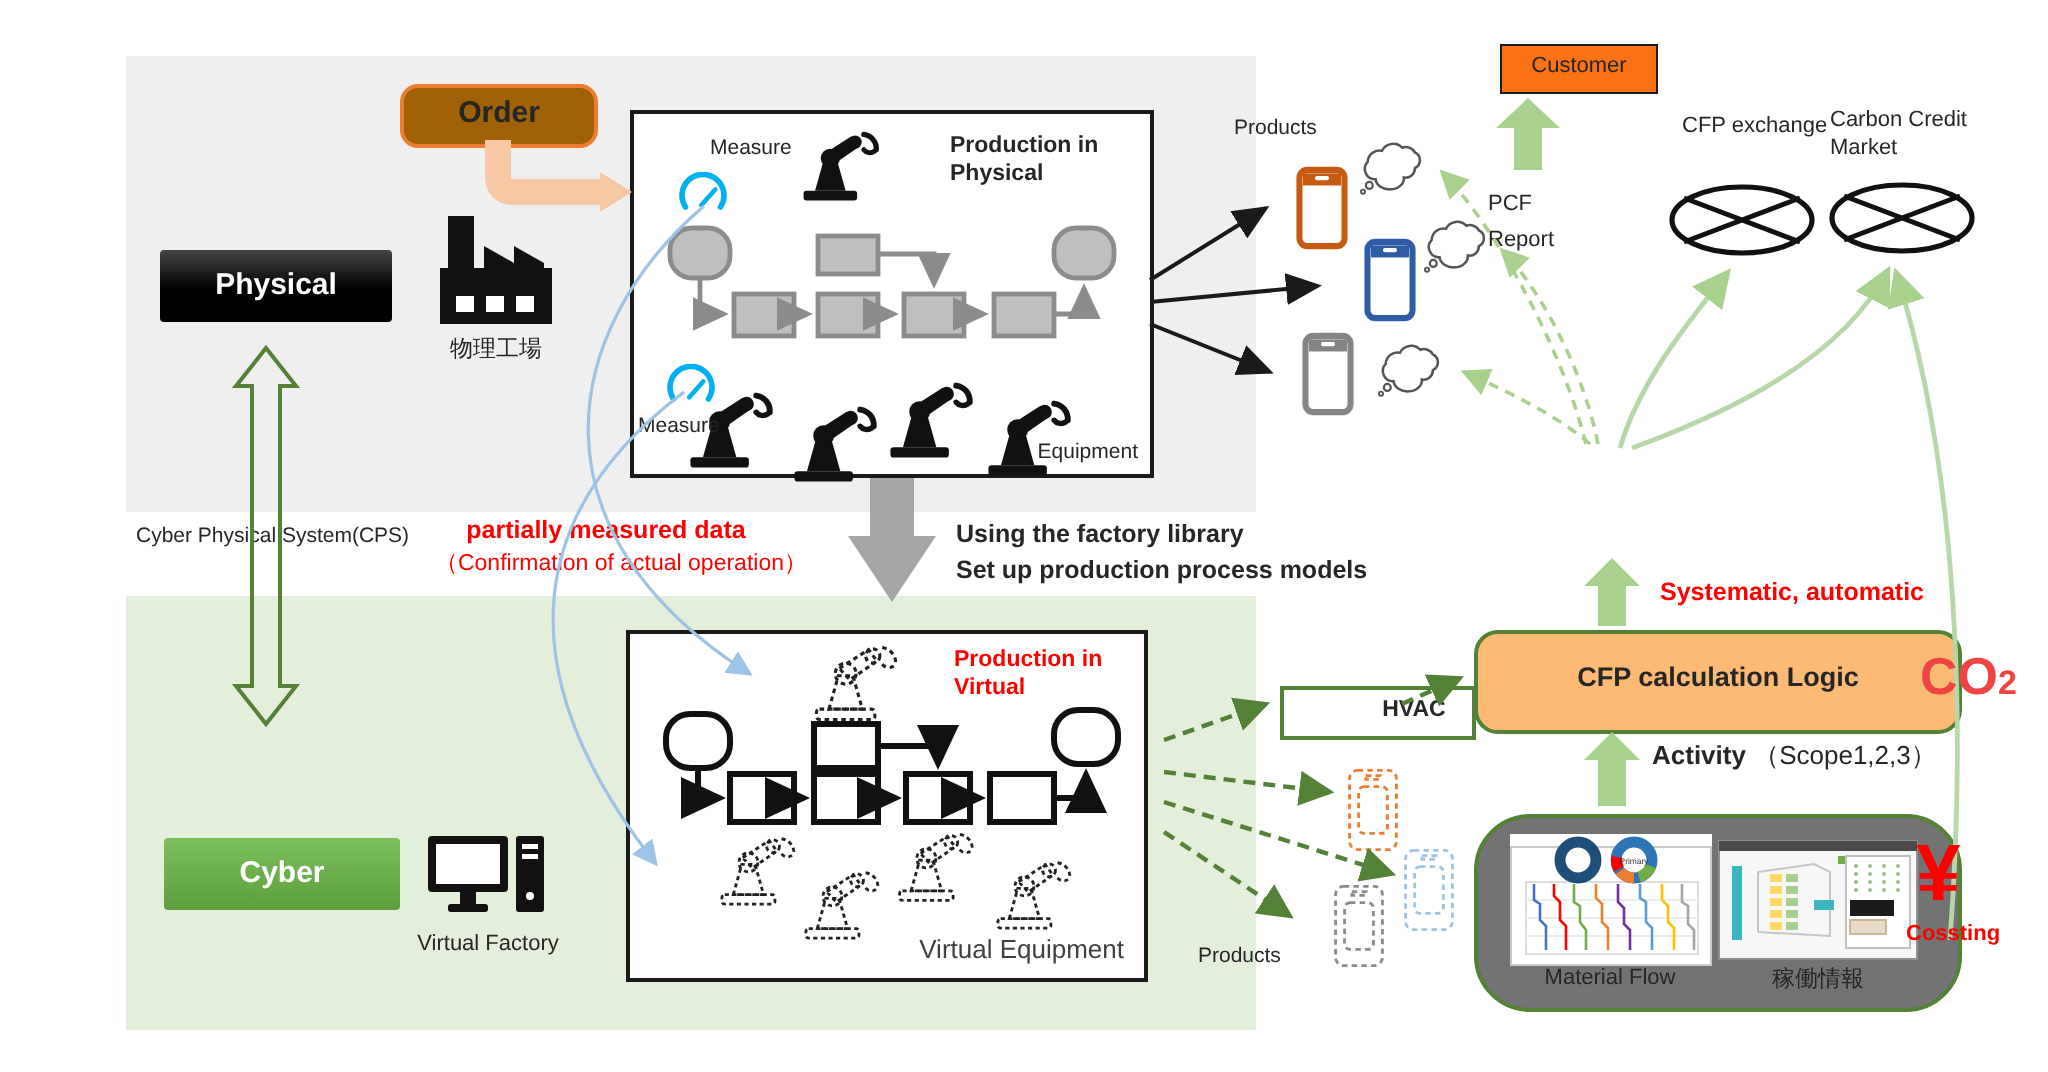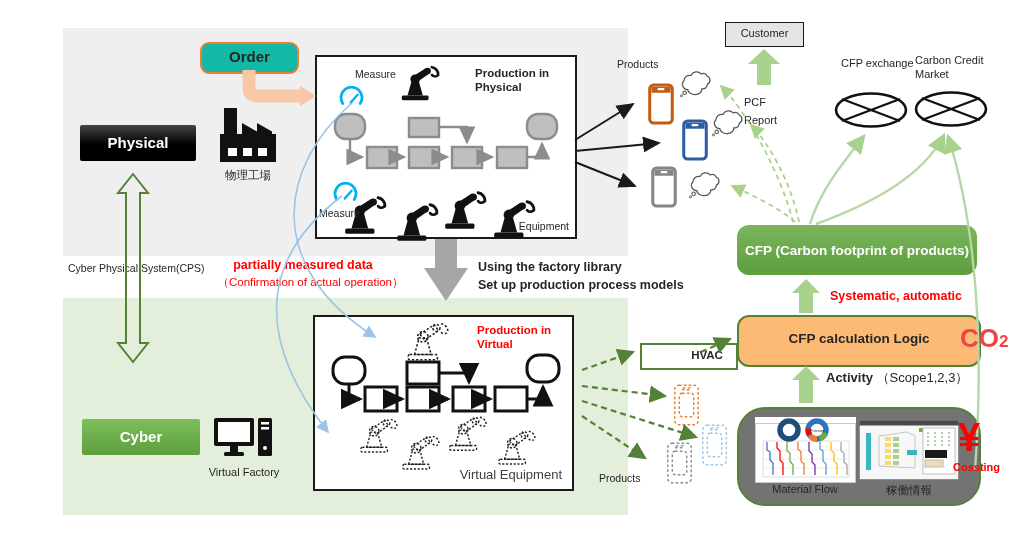--- a/index.html
+++ b/index.html
@@ -7,32 +7,32 @@
           font-family:"Liberation Sans",sans-serif;color:#262626;}
   .abs{position:absolute;}
   .panel{position:absolute;left:63px;width:565px;}
   #panel-physical{top:28px;height:228px;background:#efefef;}
   #panel-cyber{top:298px;height:217px;background:#e3efda;}
   .lbl{position:absolute;color:#262626;line-height:1.25;}
   .bold{font-weight:bold;}
   .red{color:#ff0000;}
   .center{text-align:center;}
   .nowrap{white-space:nowrap;}
-  #order-box{left:200px;top:42px;width:95px;height:28px;background:#14b8a6;border:2.5px solid #ED7D31;
+  #order-box{left:200px;top:42px;width:95px;height:28px;background:#a16207;border:2.5px solid #ED7D31;
              border-radius:9px;font-weight:bold;font-size:15px;text-align:center;line-height:26px;}
   #physical-box{left:80px;top:125px;width:116px;height:36px;background:linear-gradient(#444,#000 55%);
                 color:#fff;font-weight:bold;font-size:15px;text-align:center;line-height:36px;border-radius:2px;}
   #cyber-box{left:82px;top:377px;width:118px;height:36px;background:linear-gradient(#7cbf5c,#5d9e3e);
              color:#fff;font-weight:bold;font-size:15px;text-align:center;line-height:36px;border-radius:2px;margin-top:42px;}
   .prod-box{position:absolute;background:#fff;border:2px solid #1a1a1a;}
   #prod-physical{left:315px;top:55px;width:258px;height:180px;}
   #prod-virtual{left:313px;top:315px;width:257px;height:172px;border-width:2.5px;}
   #hvac-box{left:640px;top:343px;width:58px;height:23px;background:#fff;border:2px solid #538135;
             font-size:11.5px;text-align:center;line-height:21px;font-weight:bold;padding-left:36px;}
-  #customer-box{left:725px;top:22px;width:77px;height:23px;background:#e5e5e5;border:1.8px solid #1a1a1a;
+  #customer-box{left:750px;top:22px;width:77px;height:23px;background:#f97316;border:1.8px solid #1a1a1a;
                 font-size:11px;text-align:center;line-height:21px;}
   #cfp-box{left:737px;top:225px;width:240px;height:50px;border-radius:12px;
            background:linear-gradient(#7ab55b,#5d9e3e);color:#fff;font-weight:bold;font-size:13.5px;
            display:flex;align-items:center;justify-content:center;text-align:center;padding:0 6px;box-sizing:border-box;}
   #calc-box{left:737px;top:315px;width:240px;height:48px;border-radius:12px;background:#fdba74;
             border:2px solid #538135;font-weight:bold;font-size:13.5px;text-align:center;line-height:44px;}
   #activity-box{left:737px;top:407px;width:240px;height:95px;border-radius:28px;background:#737373;
                 border:2.5px solid #538135;}
   .thumb{position:absolute;background:#fff;}
   svg{display:block;}
@@ -277,21 +277,20 @@
   <div class="abs" id="customer-box">Customer</div>
   <div class="lbl nowrap" style="left:841px;top:57px;font-size:11px">CFP exchange</div>
   <div class="lbl" style="left:915px;top:54px;width:78px;font-size:11px">Carbon Credit Market</div>
   <svg class="abs" style="left:833px;top:91px" width="76" height="38">
       <use href="#sym-market"></use>
     </svg>
   <svg class="abs" style="left:913px;top:90px" width="76" height="38">
       <use href="#sym-market"></use>
     </svg>
 
-  <div class="abs" id="cfp-box">CFP (Carbon  footprint of products)</div>
   <div class="lbl bold red nowrap" style="left:830px;top:289px;font-size:12.5px">Systematic, automatic</div>
   <div class="abs" id="calc-box">CFP calculation Logic</div>
   <div class="lbl bold nowrap" style="left:960px;top:322px;font-size:26px;color:#ef4444;z-index:30">
     <span>CO</span><span style="font-size:17px">2</span>
   </div>
   <div class="lbl nowrap" style="left:826px;top:370px;font-size:13px">
     <span class="bold">Activity</span>
     <span>（Scope1,2,3）</span>
   </div>
 

